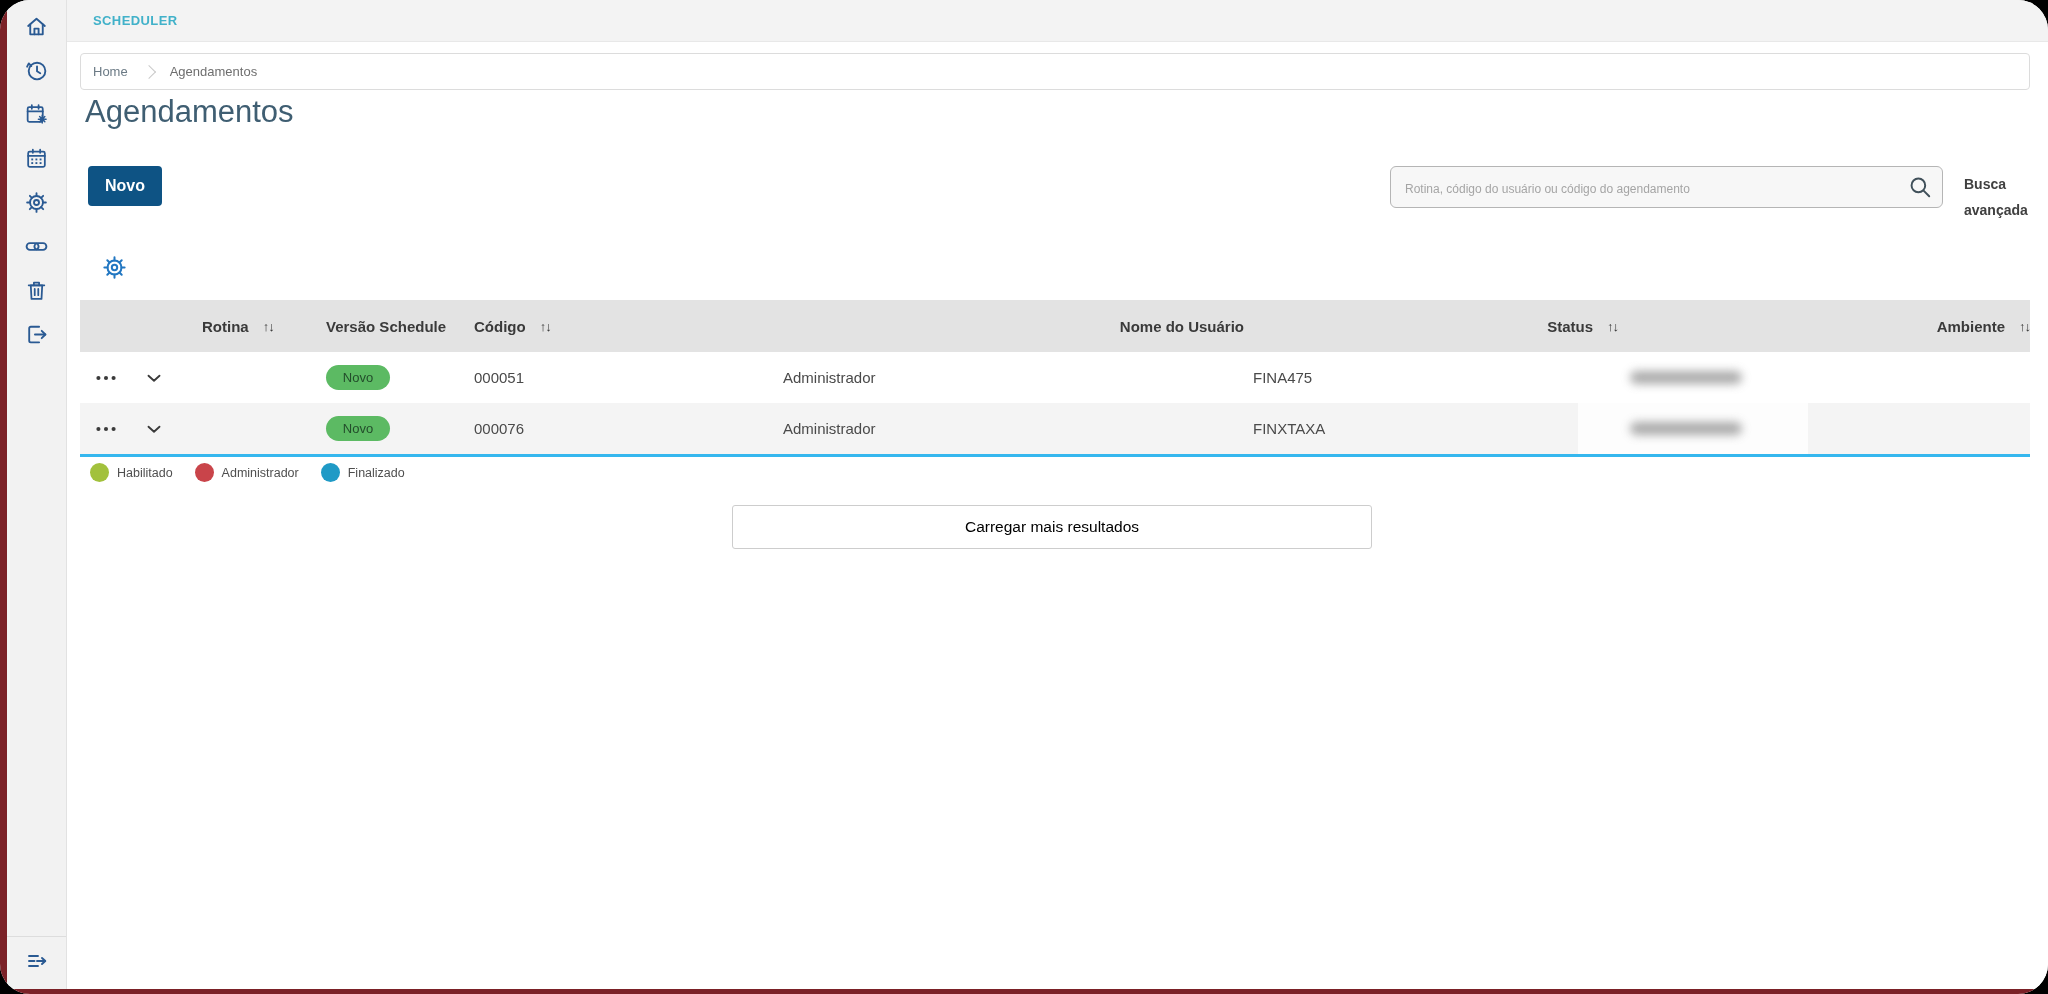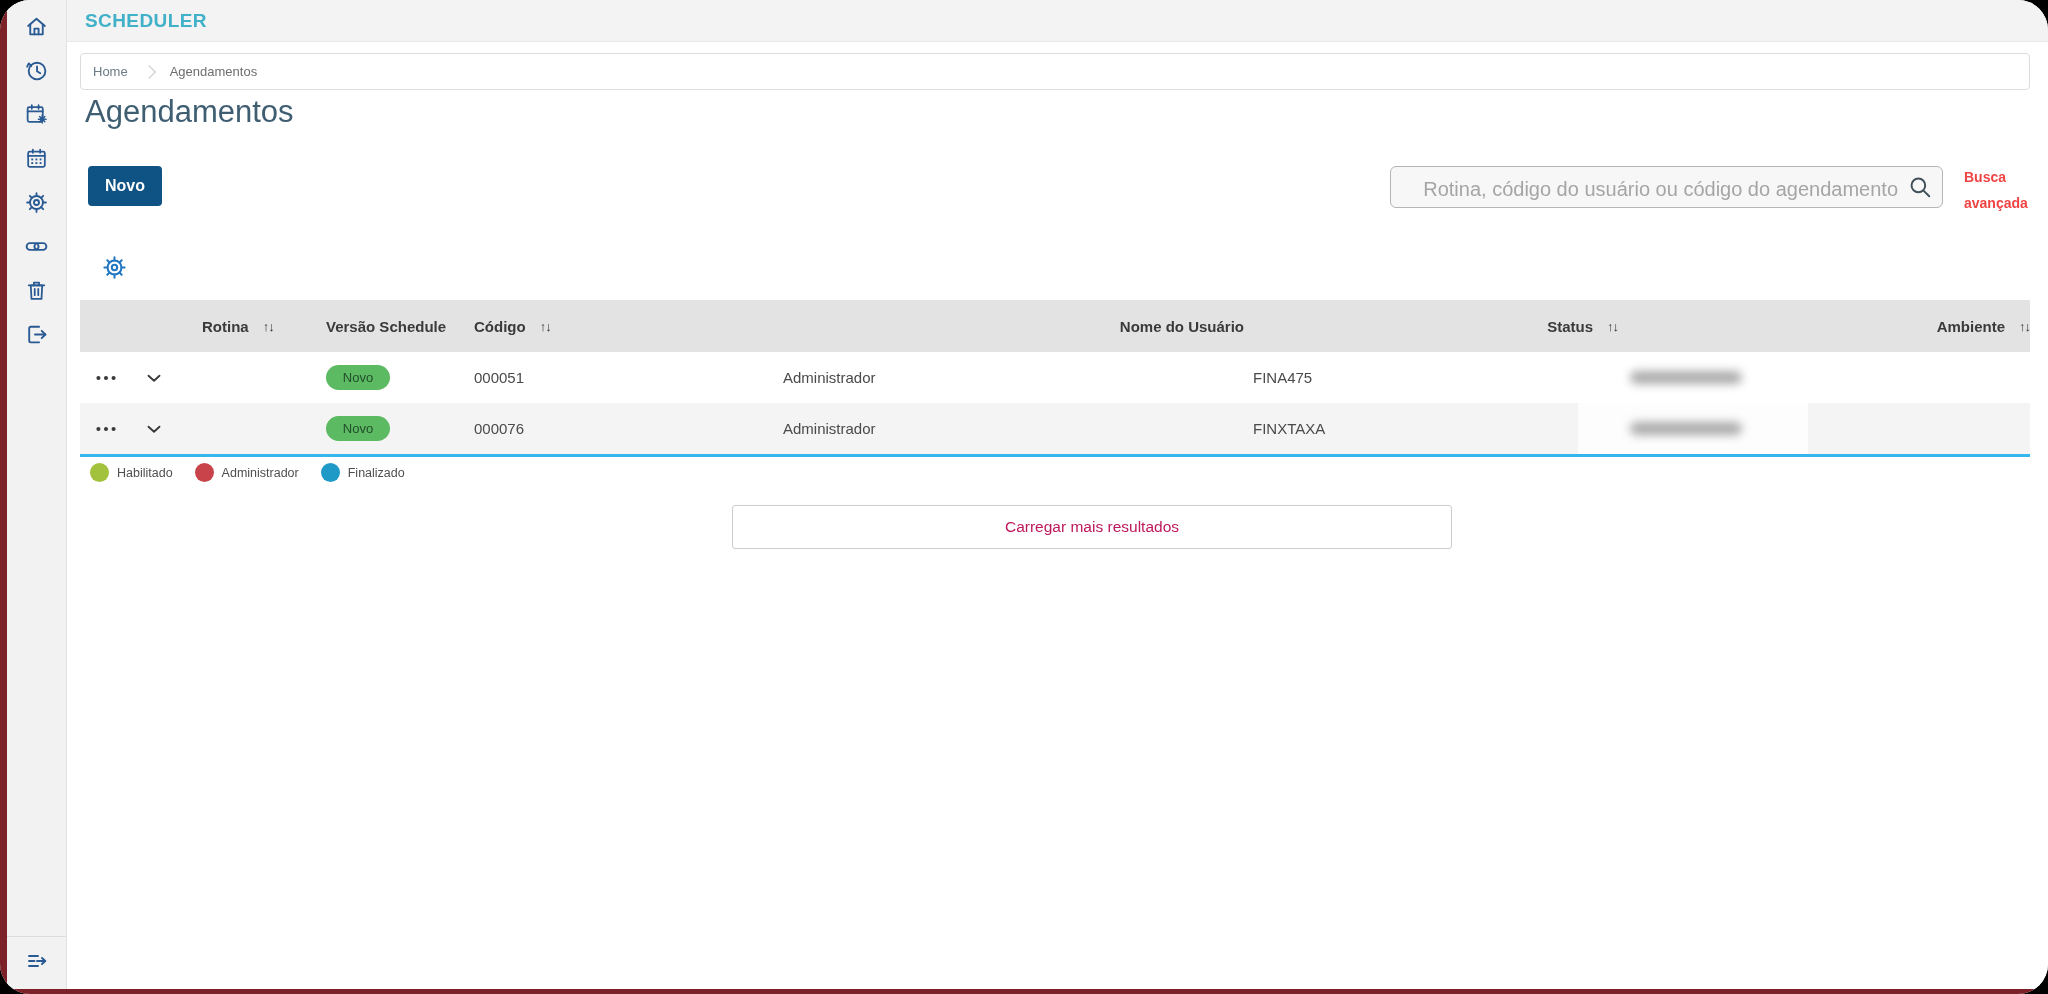--- a/index.html
+++ b/index.html
@@ -16,48 +16,48 @@
   .side-nav{position:absolute;top:6px;left:0;right:0;}
   .side-item{height:44px;display:flex;align-items:center;justify-content:center;cursor:pointer;color:#2a5a93;}
   .side-item svg{width:25px;height:25px;}
   .side-bottom{position:absolute;bottom:0;left:0;right:0;height:52px;border-top:1px solid #dddddd;
                display:flex;align-items:center;justify-content:center;color:#2a5a93;}
   .side-bottom svg{width:24px;height:24px;}
 
   
   .topbar{position:absolute;left:67px;right:0;top:0;height:41px;background:#f3f3f3;
           border-bottom:1px solid #e8e8e8;display:flex;align-items:center;}
-  .app-title{margin-left:18px;font-size:19px;font-weight:bold;letter-spacing:.4px;color:#41b1c9;}
+  .app-title{margin-left:26px;font-size:13px;font-weight:bold;letter-spacing:.4px;color:#41b1c9;}
 
   
   .content{position:absolute;left:67px;top:42px;right:0;bottom:5px;background:#fff;}
 
   .breadcrumb{position:absolute;left:13px;top:11px;width:1948px;height:35px;background:#fff;
               border:1px solid #dcdcdc;border-radius:4px;display:flex;align-items:center;
               font-size:13px;color:#6b7a85;}
   .crumb{margin-left:12px;cursor:pointer;}
   .crumb-sep{width:9px;height:9px;border-top:1px solid #c9c9c9;border-right:1px solid #c9c9c9;
              transform:rotate(45deg);margin-left:16px;margin-right:8px;}
   .crumb-current{color:#6e6e6e;margin-left:8px;}
 
   .page-title{position:absolute;left:18px;top:52px;font-size:31px;font-weight:400;color:#3f5e72;}
 
   .btn-new{position:absolute;left:21px;top:124px;width:74px;height:40px;background:#0e5384;
            border:none;border-radius:4px;color:#fff;font-size:16px;font-weight:bold;cursor:pointer;
            font-family:"Liberation Sans",sans-serif;}
 
   .search-wrap{position:absolute;left:1323px;top:124px;width:553px;height:42px;}
   .search-input{width:100%;height:100%;box-sizing:border-box;border:1px solid #b5b5b5;border-radius:6px;
-                background:#f7f7f7;padding:4px 44px 0 14px;font-size:20px;color:#555;
-                font-family:"Liberation Sans",sans-serif;text-align:right;}
+                background:#f7f7f7;padding:4px 44px 0 14px;font-size:12px;color:#555;
+                font-family:"Liberation Sans",sans-serif;}
   .search-input::placeholder{color:#a5a5a5;}
   .search-icon{position:absolute;right:10px;top:8px;width:26px;height:26px;color:#40505a;cursor:pointer;}
 
-  .adv-search{position:absolute;left:1897px;top:122px;width:80px;font-size:14px;font-weight:bold;
-              color:#ef4444;line-height:26px;cursor:pointer;}
+  .adv-search{position:absolute;left:1897px;top:129px;width:80px;font-size:14px;font-weight:bold;
+              color:#404040;line-height:26px;cursor:pointer;}
 
   .table-gear{position:absolute;left:34px;top:212px;width:27px;height:27px;color:#2277c2;cursor:pointer;}
 
   
   .tbl{position:absolute;left:13px;top:258px;width:1950px;}
   .tr{display:grid;grid-template-columns:52px 44px 150px 148px 300px 470px 374px 1fr;
       align-items:center;}
   .tr.head{height:52px;background:#e3e3e3;font-size:15px;font-weight:bold;color:#3a3a3a;}
   .tr.row{height:51px;font-size:15px;color:#4a4a4a;}
   .tr.row.alt{background:#f4f4f4;}
@@ -77,22 +77,22 @@
   .redact{position:absolute;left:-40px;top:0;width:230px;height:100%;background:rgba(255,255,255,.8);
           display:flex;align-items:center;}
   .blur-bar{width:112px;height:13px;margin-left:52px;background:#8f8f8f;border-radius:7px;
             filter:blur(5px);opacity:.75;}
 
   
   .legend{position:absolute;left:23px;top:421px;display:flex;align-items:center;font-size:12.5px;color:#4f4f4f;}
   .legend .dot{margin:0 8px 0 0;}
   .legend-item{display:flex;align-items:center;margin-right:22px;justify-content:space-between;}
 
-  .load-more{position:absolute;left:665px;top:463px;width:720px;height:44px;background:#fff;
-             border:1px solid #cdcdcd;border-radius:3px;color:#be185d;font-size:15.5px;cursor:pointer;
+  .load-more{position:absolute;left:665px;top:463px;width:640px;height:44px;background:#fff;
+             border:1px solid #cdcdcd;border-radius:3px;color:#000000;font-size:15.5px;cursor:pointer;
              font-family:"Liberation Sans",sans-serif;}
 </style>
 </head>
 <body>
 
 <div class="stage">
   <div class="window">
     <div class="edge-left"></div>
 
     <div class="sidebar">

